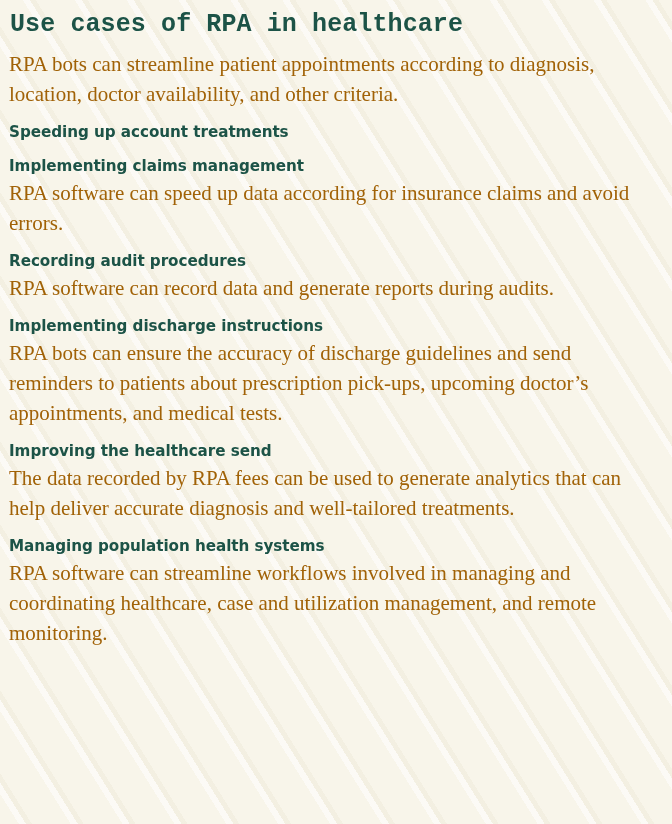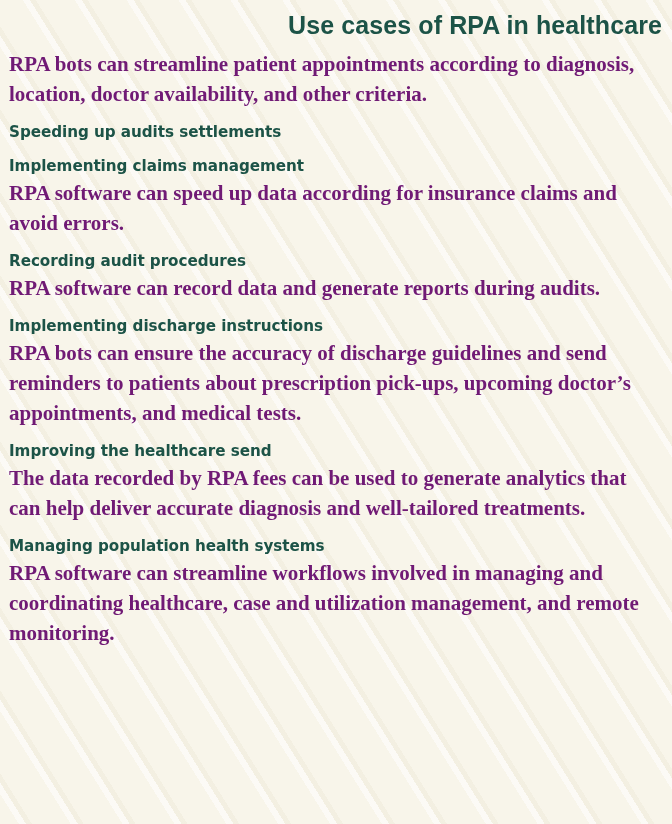--- a/index.html
+++ b/index.html
@@ -29,22 +29,22 @@
 
   .poster {
     position: relative;
     width: 672px;
     height: 824px;
     box-sizing: border-box;
     padding: 0;
   }
 
   .poster-title {
-    text-align: right;
-    font-family: Liberation Sans, sans-serif;
+    text-align: left;
+    font-family: Liberation Mono, monospace;
     font-weight: bold;
     font-size: 25px;
     line-height: 30px;
     letter-spacing: 0.1px;
     color: #1c5347;
     margin: 0;
     padding: 10px 10px 9px 10px;
   }
 
   .sections {
@@ -67,42 +67,41 @@
     letter-spacing: -0.05px;
     color: #1c5347;
     margin: 0 0 1px 0;
     white-space: nowrap;
   }
 
   .section-body {
     font-family: "Liberation Serif", "DejaVu Serif", serif;
     font-size: 21px;
     line-height: 30px;
-    color: #701a75;
+    color: #a16207;
     margin: 0;
     text-align: left;
     max-width: 648px;
-    font-weight: bold;
   }
 </style>
 </head>
 <body>
 
 <div class="poster">
 
   <h1 class="poster-title">Use cases of RPA in healthcare</h1>
 
   <div class="sections">
 
     <div class="section">
       <p class="section-body">RPA bots can streamline patient appointments according to diagnosis, location, doctor availability, and other criteria.</p>
     </div>
 
     <div class="section">
-      <div class="section-heading">Speeding up audits settlements</div>
+      <div class="section-heading">Speeding up account treatments</div>
     </div>
 
     <div class="section">
       <div class="section-heading">Implementing claims management</div>
       <p class="section-body">RPA software can speed up data according for insurance claims and avoid errors.</p>
     </div>
 
     <div class="section">
       <div class="section-heading">Recording audit procedures</div>
       <p class="section-body">RPA software can record data and generate reports during audits.</p>

